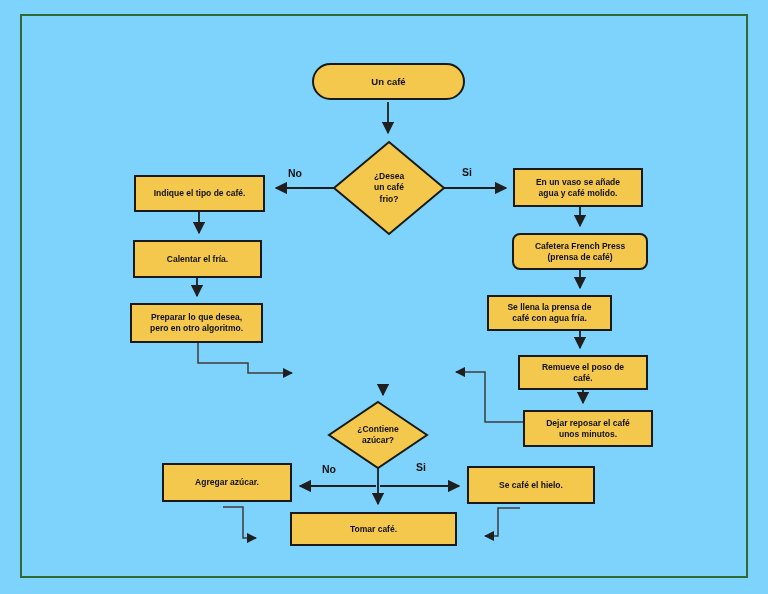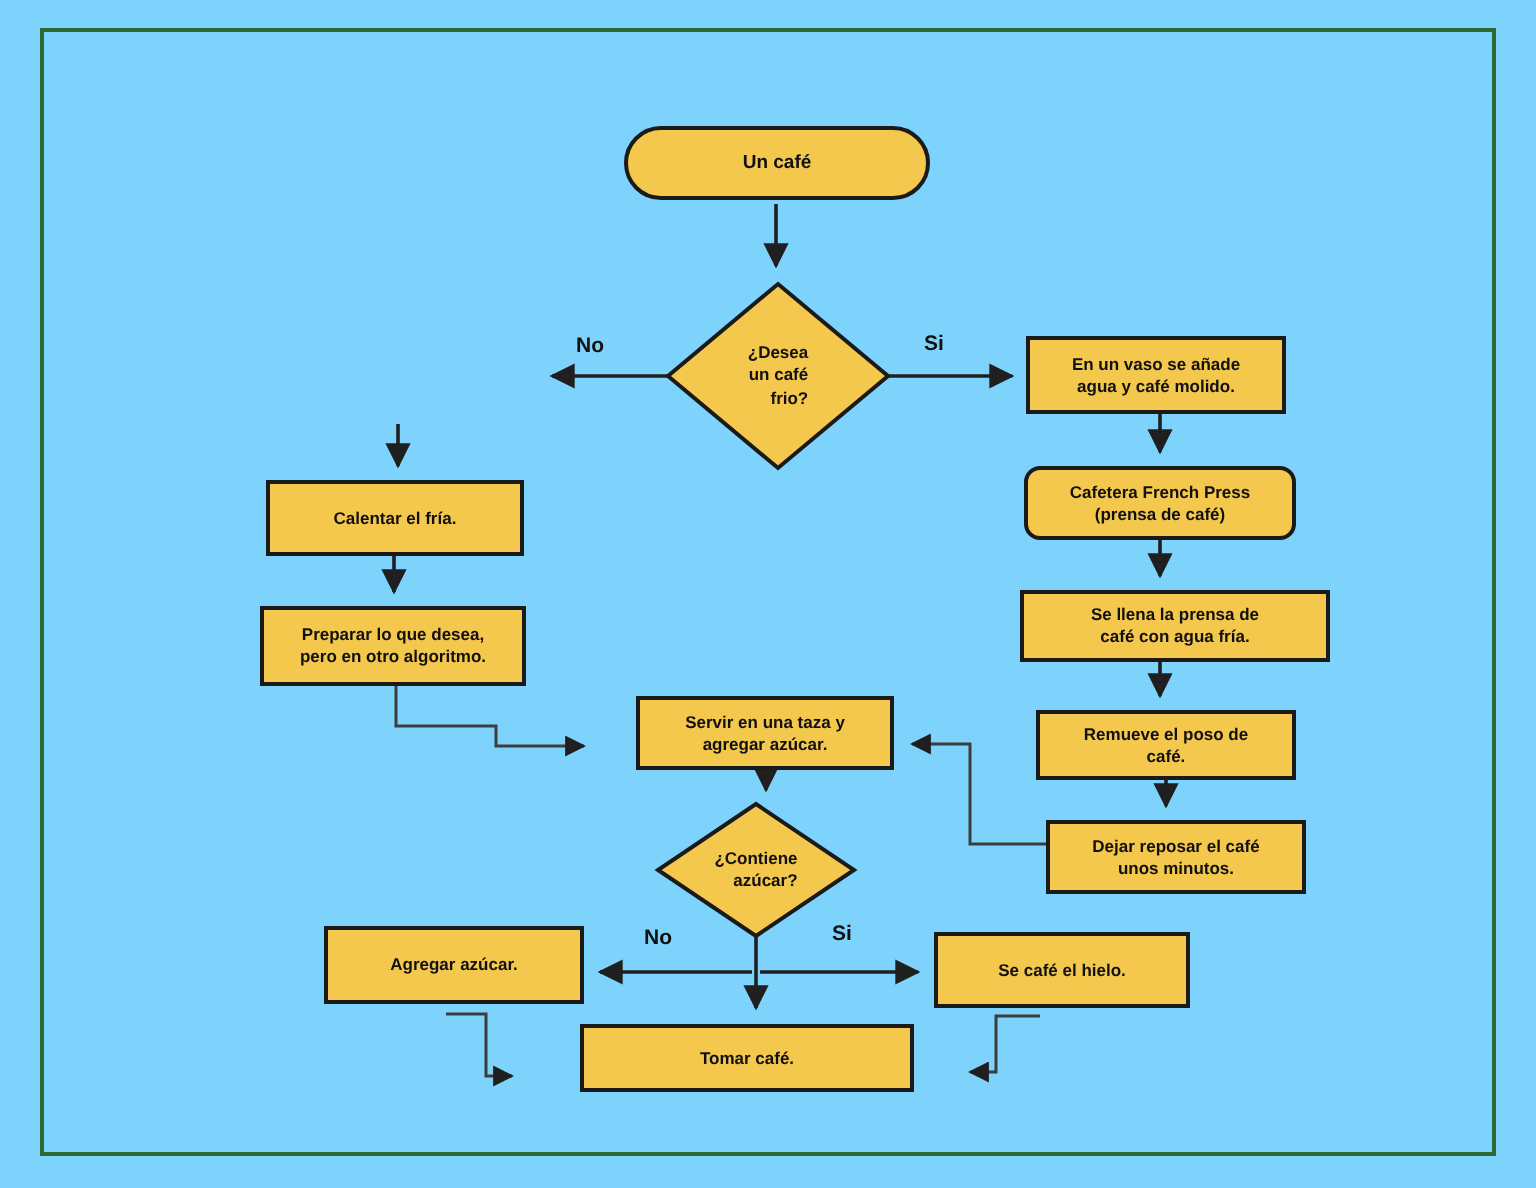--- a/index.html
+++ b/index.html
@@ -11,21 +11,21 @@
   .edge{stroke:var(--arrow-color,#1f1f1f);stroke-width:1.8;fill:none;}
   .edge.thin{stroke:#3d3d3d;stroke-width:1.5;}
   .ah{fill:var(--arrow-color,#1f1f1f);}
   .diamond{fill:var(--node-fill,#F4C74D);stroke:var(--node-border,#1a1a1a);stroke-width:2;}
   .node{position:absolute;box-sizing:border-box;display:flex;align-items:center;justify-content:center;
         text-align:center;background:var(--node-fill,#F4C74D);border:2px solid var(--node-border,#1a1a1a);
         font-weight:700;font-size:8.5px;line-height:1.25;color:#111;white-space:pre-line;padding:1px 2px;}
   .node.oval{border-radius:19px;}
   .node.rounded{border-radius:8px;}
   .node.start{font-size:9.5px;}
-  .dlabel{position:absolute;display:flex;align-items:center;justify-content:center;text-align:right;
+  .dlabel{position:absolute;display:flex;align-items:center;justify-content:center;text-align:center;
           font-weight:700;font-size:8.5px;line-height:1.3;color:#111;white-space:pre-line;}
   .elabel{position:absolute;font-weight:700;font-size:10.5px;color:#111;}
 </style>
 </head>
 <body>
 
 <div class="stage">
   <div class="frame"></div>
 
   <svg class="wires">
@@ -60,51 +60,50 @@
   <div class="node oval start" style="left:312px;top:63px;width:153px;height:37px">
     <span>Un café</span>
   </div>
 
   <div class="dlabel" style="left:349px;top:167px;width:80px;height:42px">
     <span>¿Desea
 un café
 frio?</span>
   </div>
 
+  <div class="node" style="left:134px;top:175px;width:131px;height:37px">
+    <span>Indique el tipo de café.</span>
+  </div>
 
   <div class="node" style="left:133px;top:240px;width:129px;height:38px">
     <span>Calentar el fría.</span>
   </div>
 
   <div class="node" style="left:130px;top:303px;width:133px;height:40px">
     <span>Preparar lo que desea,
 pero en otro algoritmo.</span>
   </div>
 
-  <div class="node" style="left:318px;top:348px;width:129px;height:37px">
-    <span>Servir en una taza y
-agregar azúcar.</span>
-  </div>
 
   <div class="dlabel" style="left:338px;top:419px;width:80px;height:32px">
     <span>¿Contiene
 azúcar?</span>
   </div>
 
   <div class="node" style="left:513px;top:168px;width:130px;height:39px">
     <span>En un vaso se añade
 agua y café molido.</span>
   </div>
 
   <div class="node rounded" style="left:512px;top:233px;width:136px;height:37px">
     <span>Cafetera French Press
 (prensa de café)</span>
   </div>
 
-  <div class="node" style="left:510px;top:295px;width:155px;height:36px">
+  <div class="node" style="left:487px;top:295px;width:125px;height:36px">
     <span>Se llena la prensa de
 café con agua fría.</span>
   </div>
 
   <div class="node" style="left:518px;top:355px;width:130px;height:35px">
     <span>Remueve el poso de
 café.</span>
   </div>
 
   <div class="node" style="left:523px;top:410px;width:130px;height:37px">

